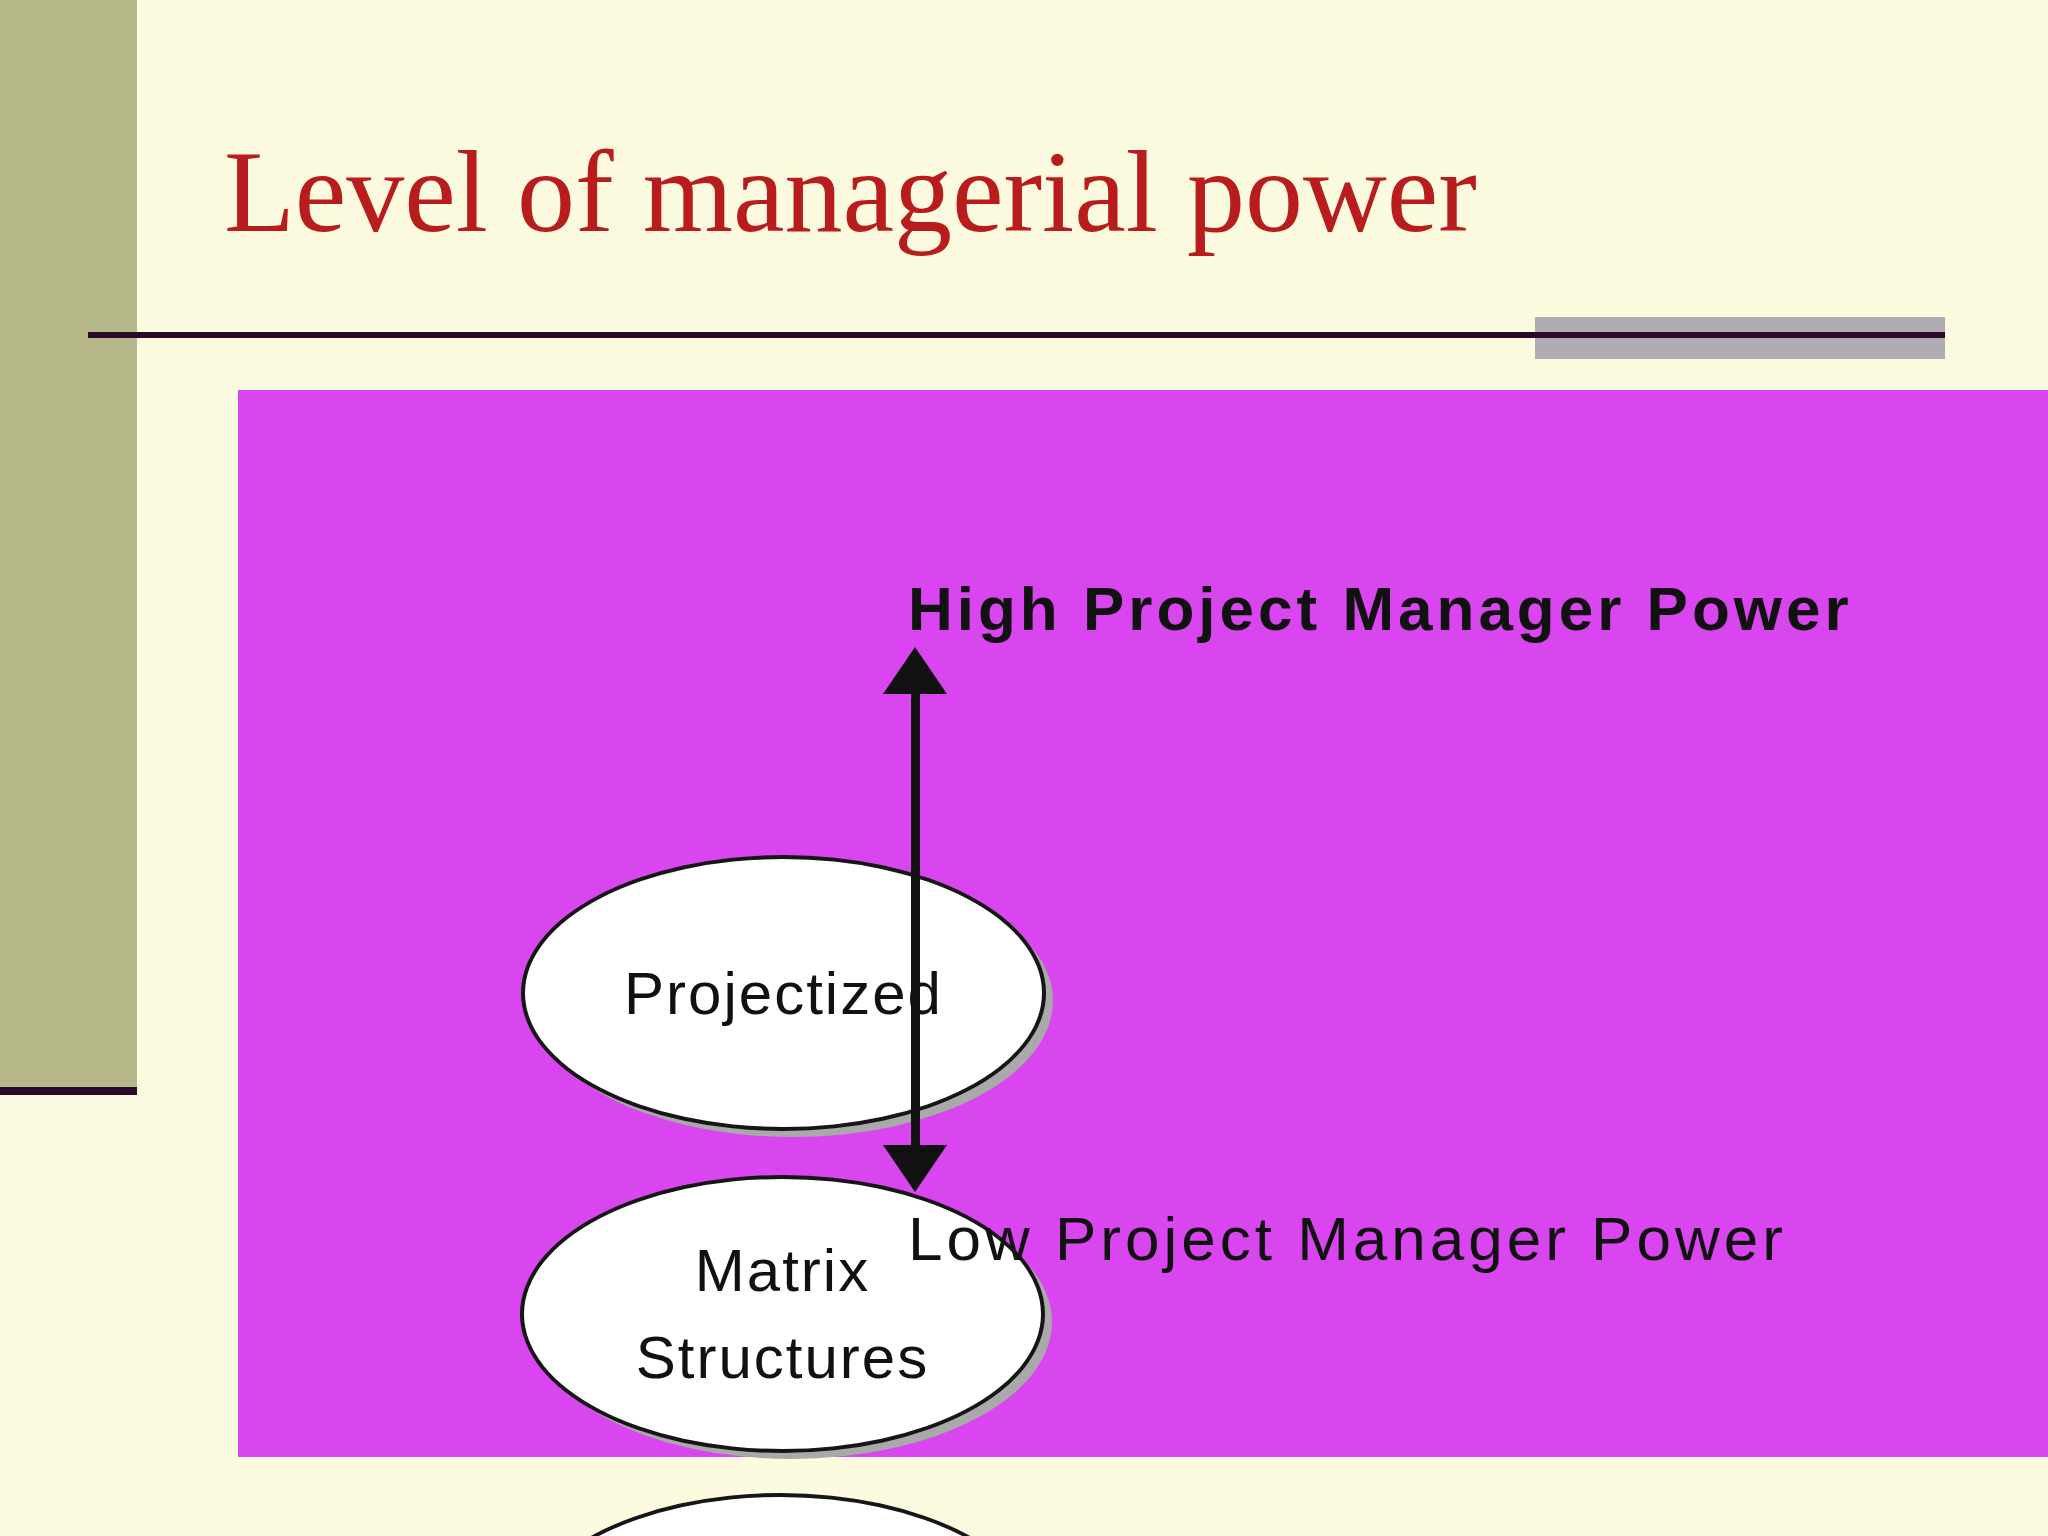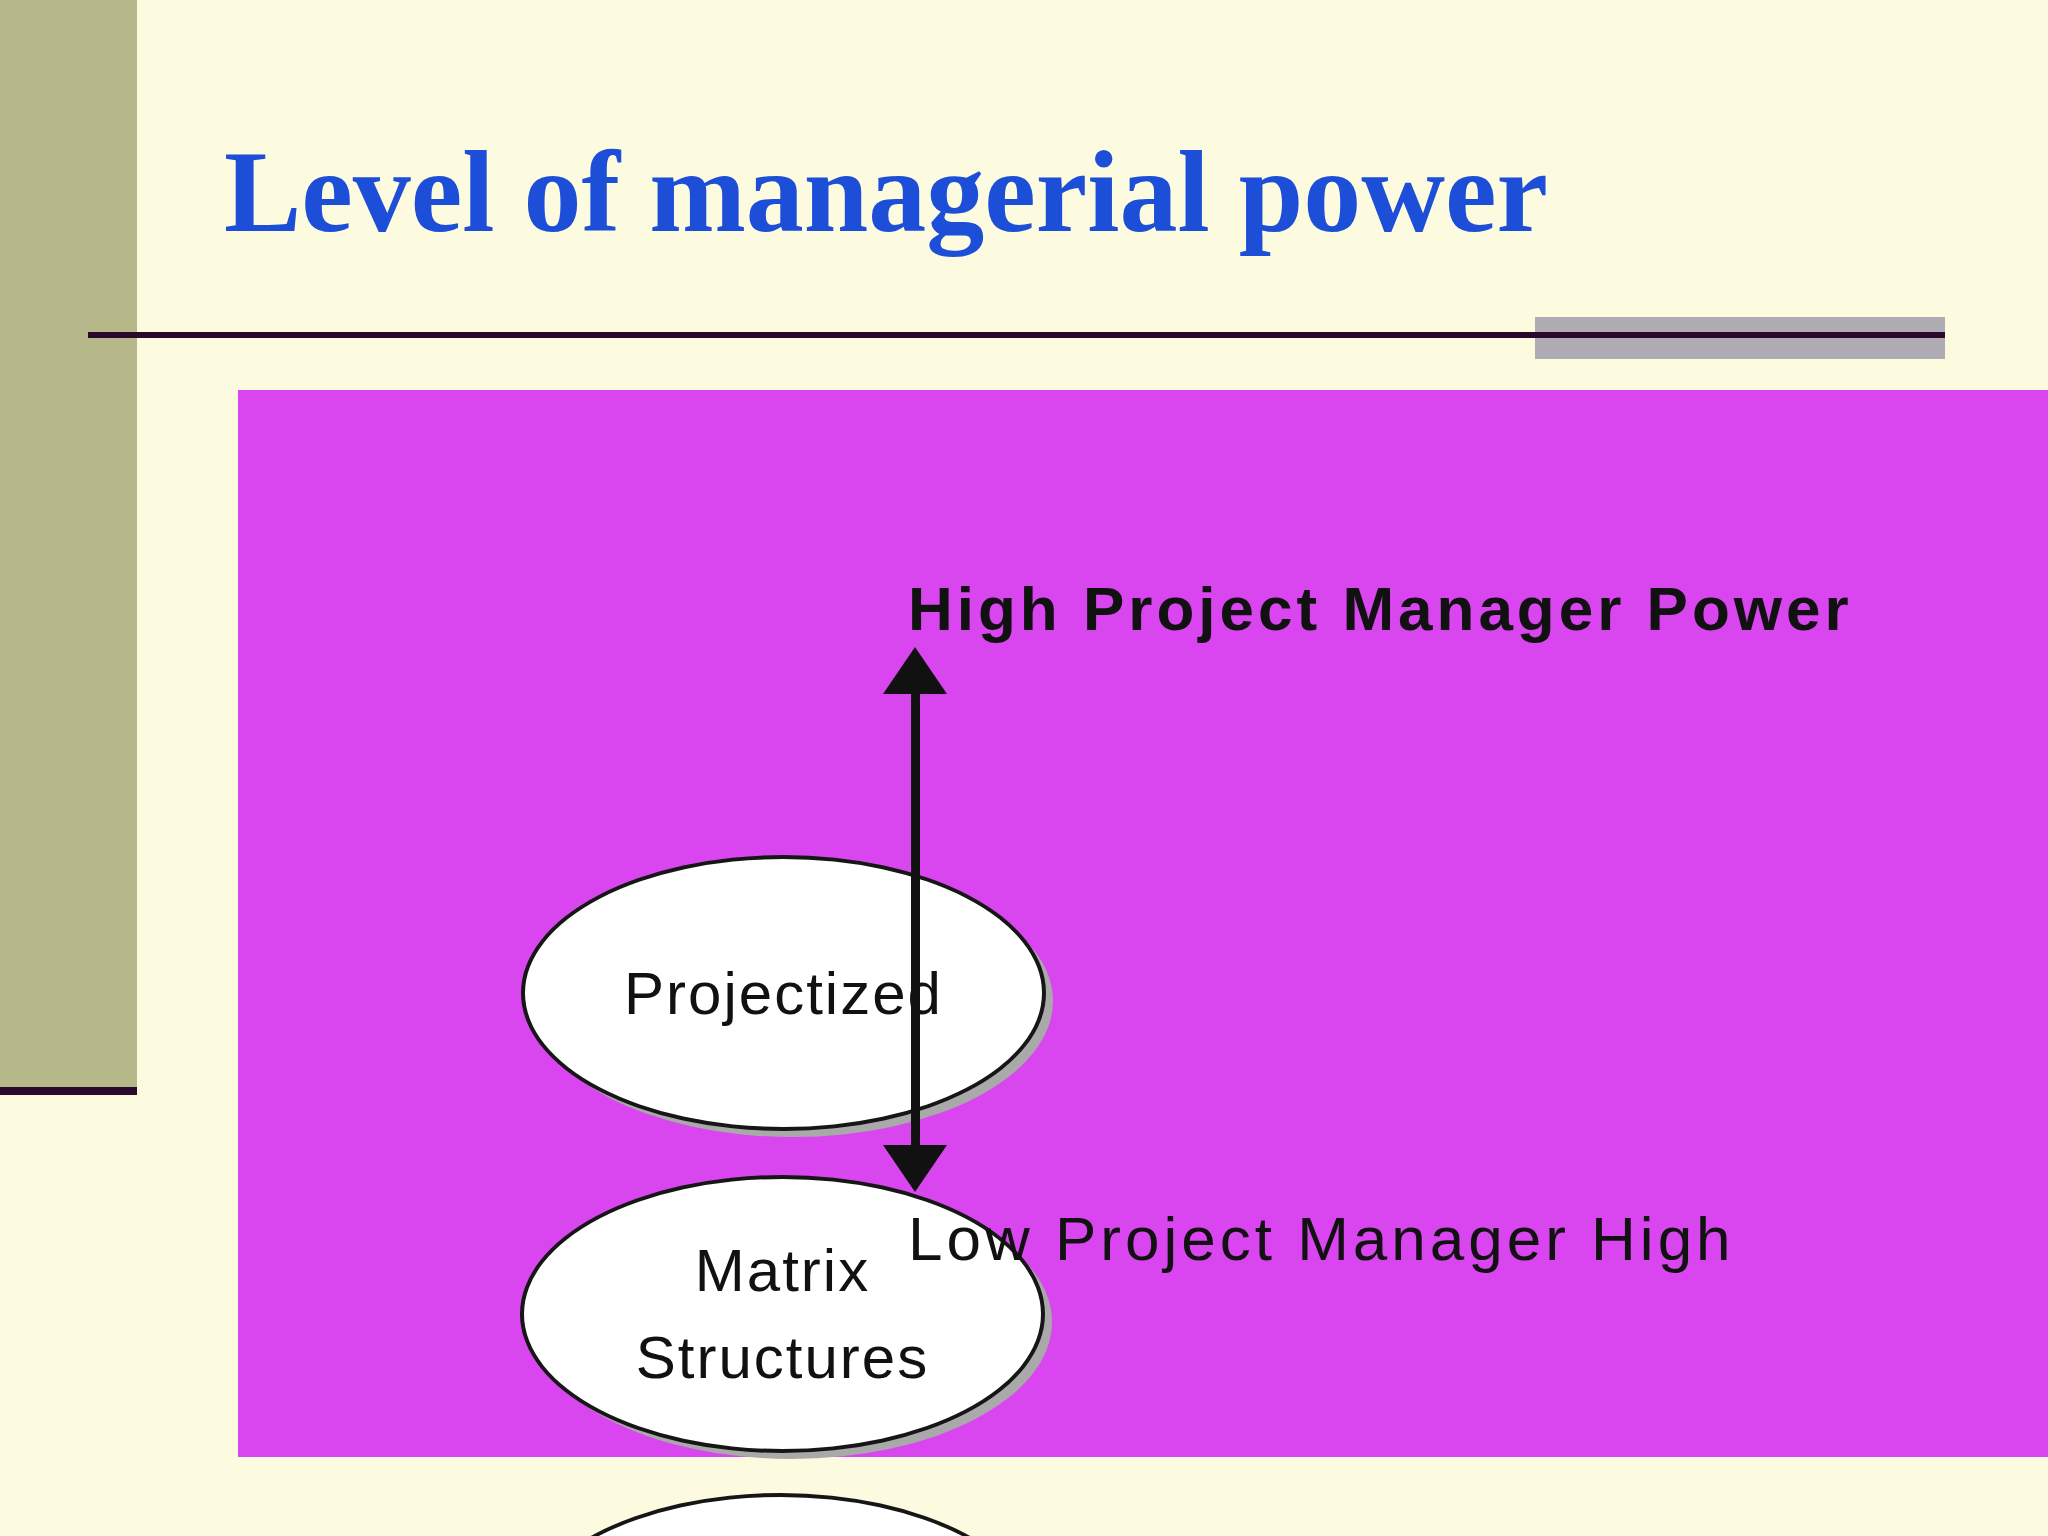--- a/index.html
+++ b/index.html
@@ -15,21 +15,21 @@
   }
   .sidebar-underline{
     position:absolute;left:0;top:1087px;width:137px;height:8px;
     background:#2a092a;
   }
   
   .title{
     position:absolute;left:224px;top:134px;
     font-family:"Liberation Serif",serif;
     font-size:116px;line-height:1;letter-spacing:0px;
-    color:#1d4ed8;white-space:nowrap;font-weight:bold;
+    color:#b91c1c;white-space:nowrap;
   }
   
   .divider-gray{
     position:absolute;left:1535px;top:317px;width:410px;height:42px;
     background:#afacb4;z-index:1;
   }
   .divider-line{
     position:absolute;left:88px;top:332px;width:1857px;height:6px;
     background:#2a092a;z-index:2;
   }
@@ -109,13 +109,13 @@
 </div>
 
 <div class="side-label high">High Project Manager Power</div>
 
 <div class="arrow">
   <div class="head-up"></div>
   <div class="shaft"></div>
   <div class="head-down"></div>
 </div>
 
-<div class="side-label low">Low Project Manager High</div>
+<div class="side-label low">Low Project Manager Power</div>
 
 </body></html>

